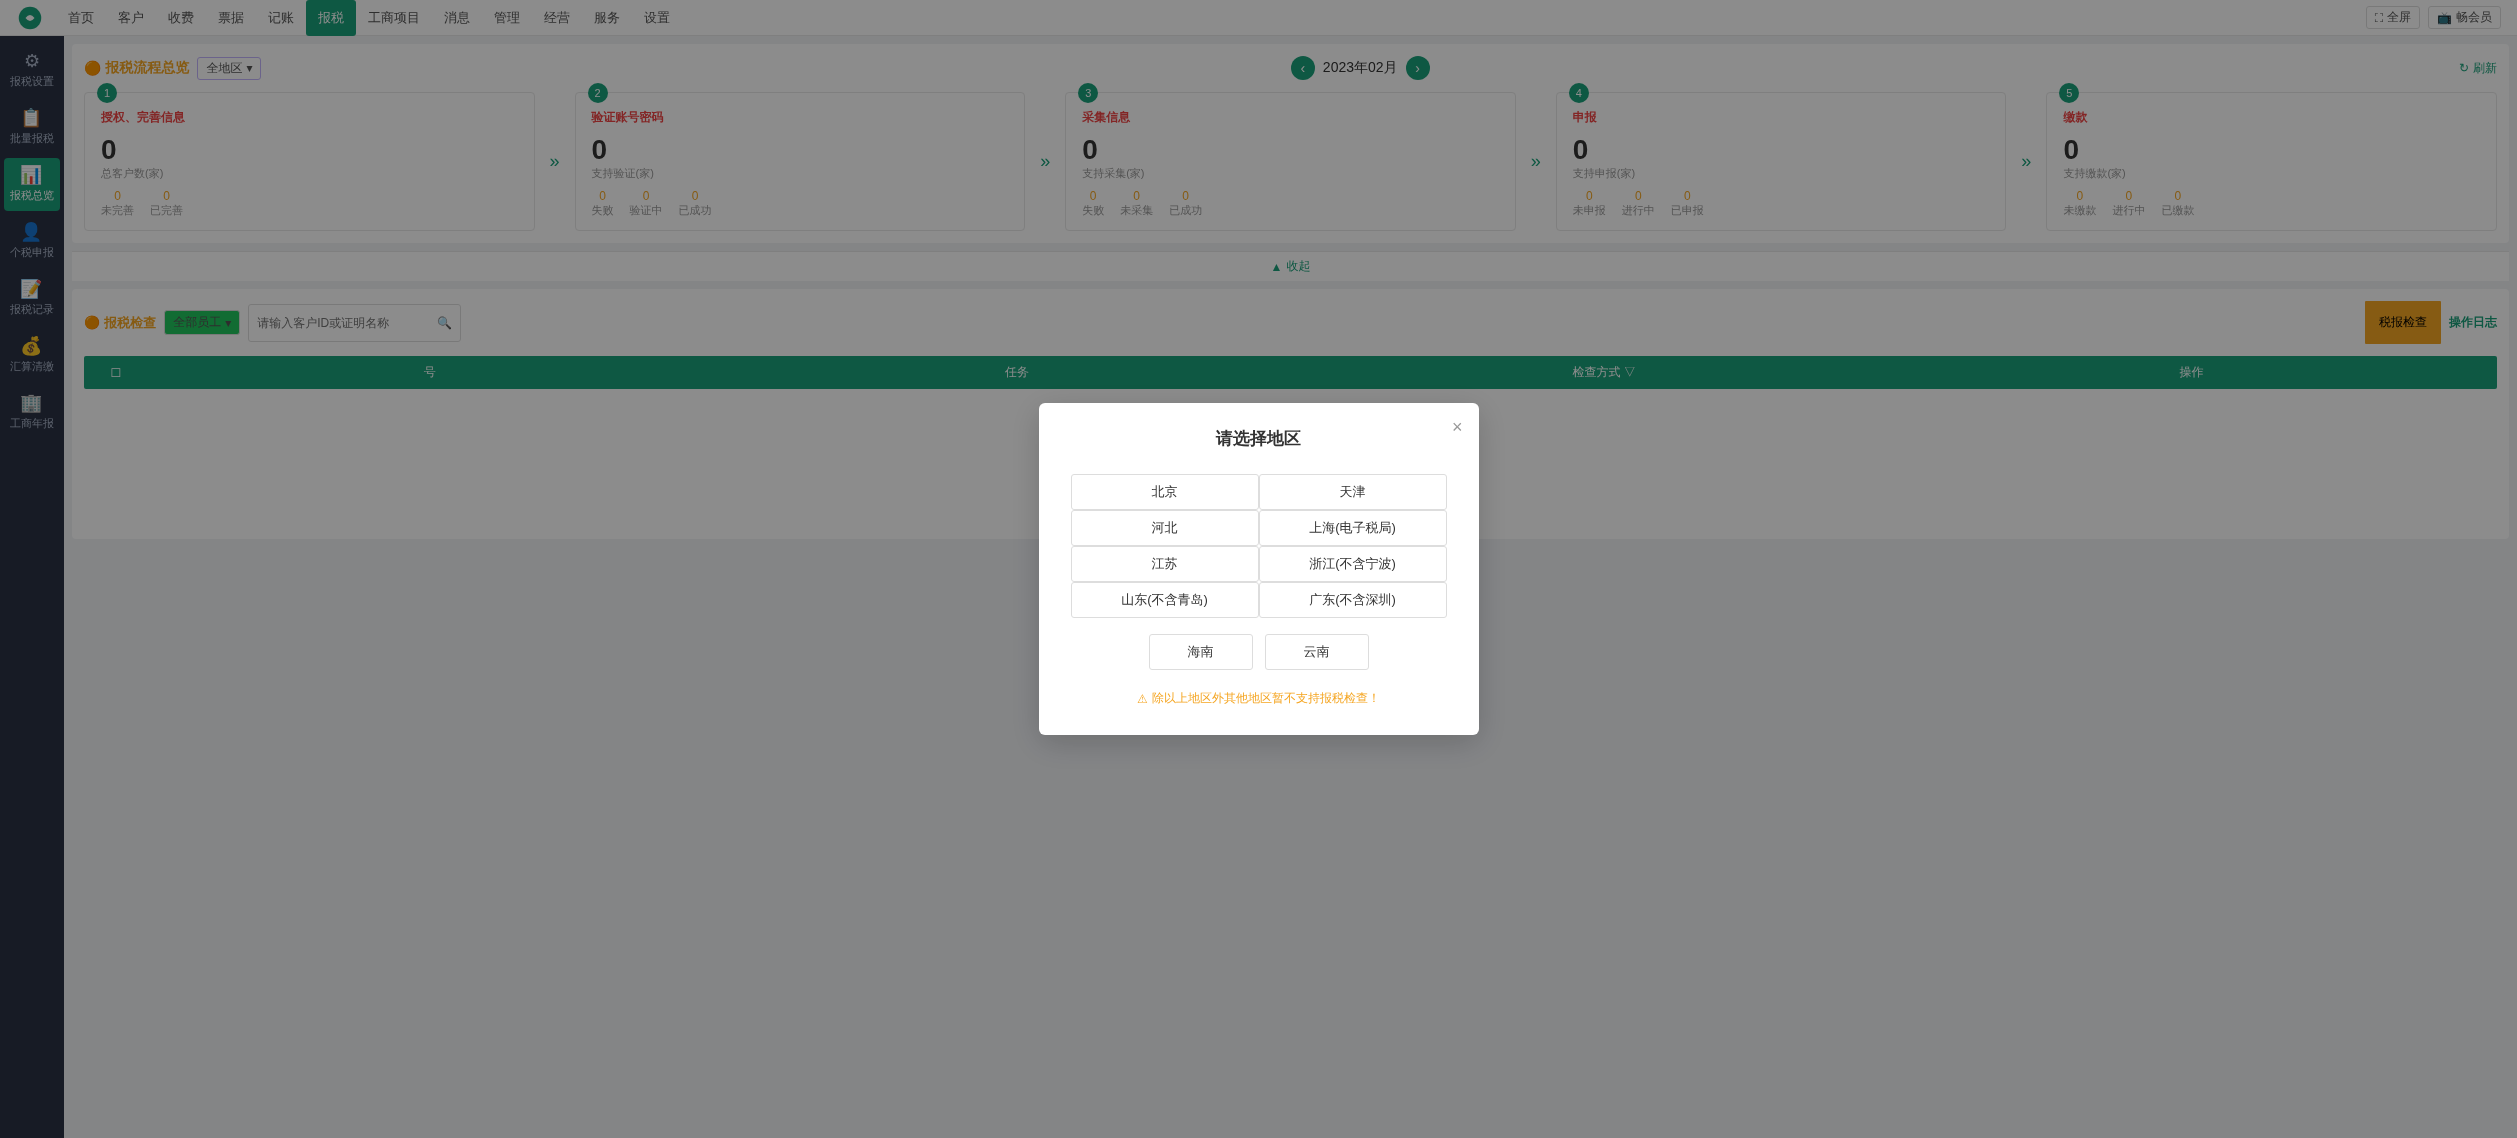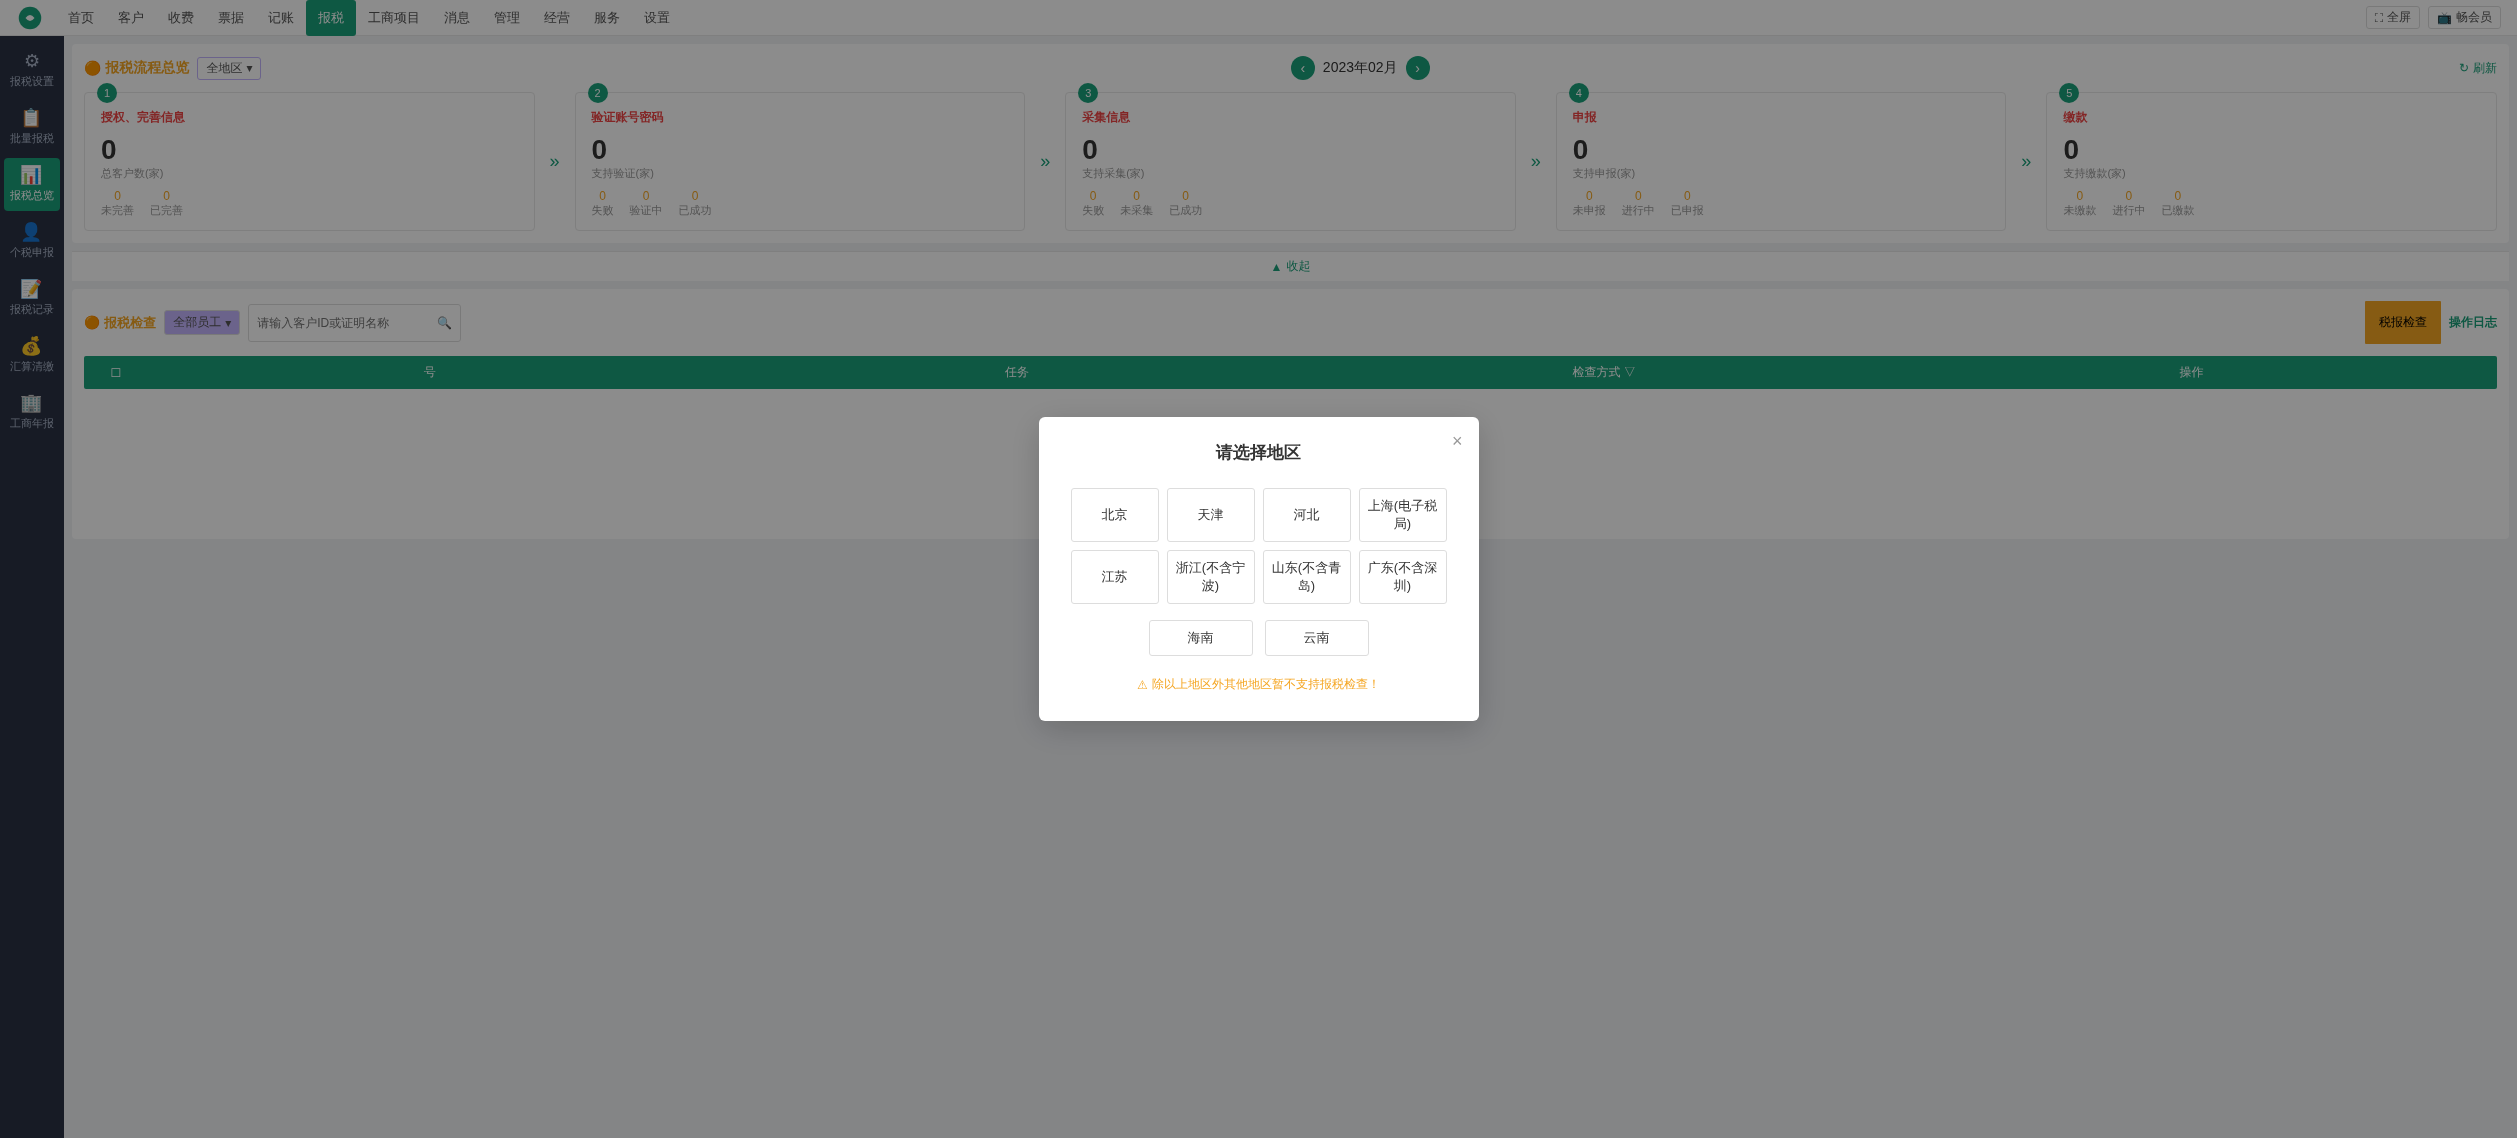--- a/index.html
+++ b/index.html
@@ -164,21 +164,21 @@
     }
     .tax-check-header {
       display: flex; align-items: center; justify-content: space-between; margin-bottom: 12px;
     }
     .tax-check-left { display: flex; align-items: center; gap: 8px; }
     .tax-check-title { font-size: 13px; font-weight: bold; color: #f5a623; display: flex; align-items: center; gap: 4px; }
     .filter-group { display: flex; align-items: center; gap: 8px; }
     .filter-select {
       border: 1px solid #ddd; border-radius: 3px;
       padding: 3px 8px; font-size: 12px; color: #555;
-      background: #c4b5fd; cursor: pointer;
+      background: #22c55e; cursor: pointer;
       display: flex; align-items: center; gap: 4px;
     }
     .search-input-wrap {
       display: flex; align-items: center;
       border: 1px solid #ddd; border-radius: 3px;
       padding: 11px 8px;
       background: #fff;
     }
     .search-input-wrap input {
       border: none; outline: none; font-size: 12px; color: #555; width: 180px;
@@ -221,21 +221,21 @@
     }
     .modal-close {
       position: absolute; top: 14px; right: 16px;
       font-size: 18px; color: #999; cursor: pointer; background: none; border: none;
     }
     .modal-title {
       text-align: center; font-size: 17px; font-weight: bold; color: #333;
       margin-bottom: 24px;
     }
     .region-grid {
-      display: grid; grid-template-columns: repeat(4, 1fr); gap: 8px;
+      display: grid; grid-template-columns: repeat(2, 1fr); gap: 0;
       margin-bottom: 16px;
     }
     .region-grid-2 {
       display: grid; grid-template-columns: repeat(2, 1fr); gap: 12px;
       margin-bottom: 20px;
       max-width: 220px; margin-left: auto; margin-right: auto;
     }
     .region-btn {
       border: 1px solid #ddd; border-radius: 3px;
       padding: 8px 0; text-align: center;

